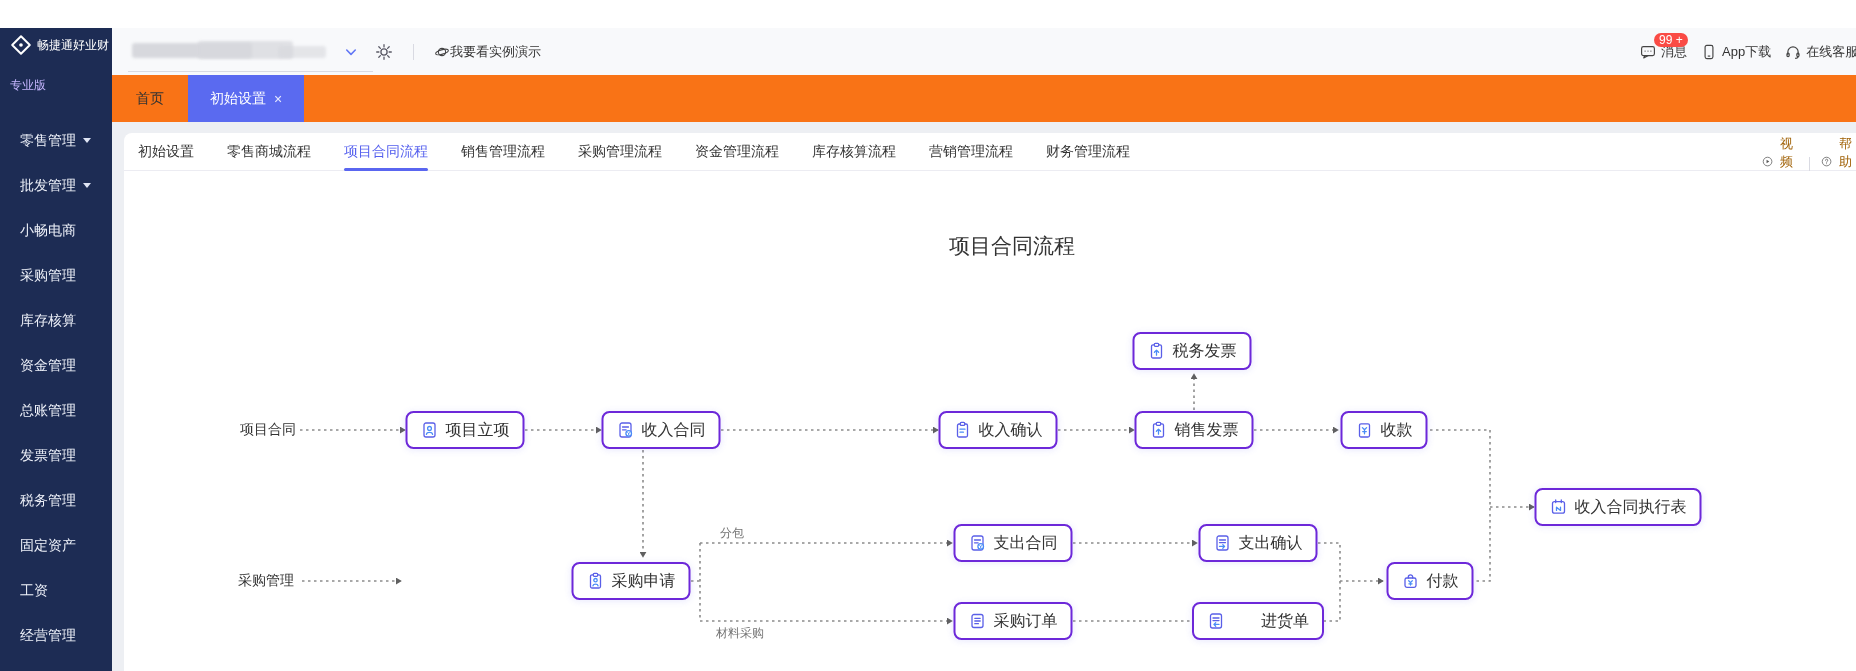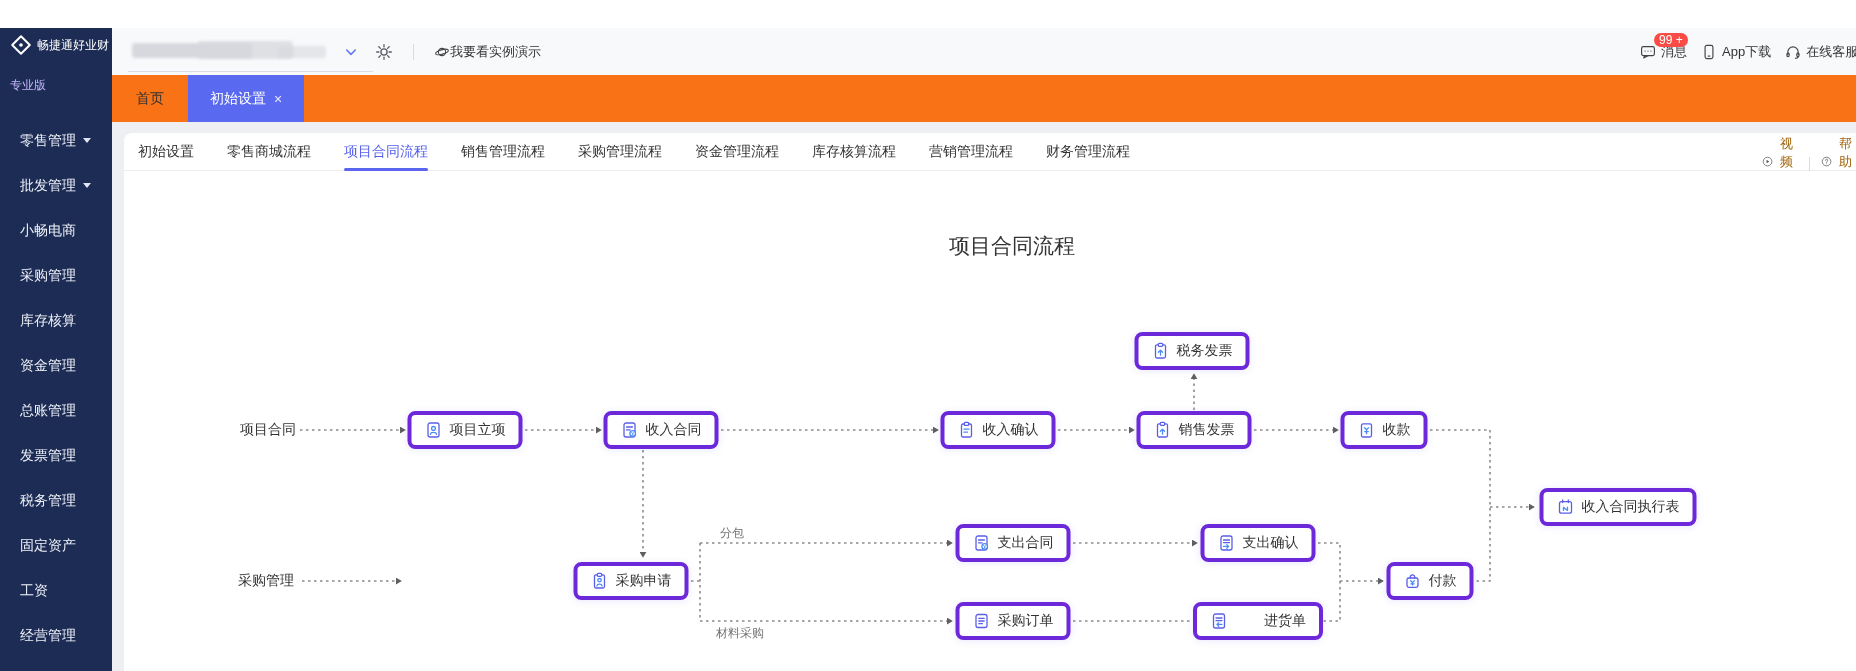--- a/index.html
+++ b/index.html
@@ -62,22 +62,22 @@
   .flow-actions .ic16 { color:#555; }
   .fa-div { width:1px; height:14px; background:#d9dae2; margin:0 4px; }
   .action-lbl { cursor:pointer; }
 
   
   .flow-title { position:absolute; left:1012px; top:246px; transform:translate(-50%,-50%); font-size:21px; color:#333; font-weight:500; white-space:nowrap; z-index:2; }
   svg.edge-layer { position:absolute; left:0; top:0; width:1856px; height:671px; z-index:1; pointer-events:none; }
   .flow-node {
     position:absolute; transform:translate(-50%,-50%); z-index:2;
     display:inline-flex; align-items:center; gap:7px; height:38px; padding:0 13px;
-    background:#fff; border:4px solid #6d28d9; border-radius:8px;
-    box-shadow:0 1px 7px rgba(93,95,239,.14); font-size:14px; color:#333;
+    background:#fff; border:2px solid #6d28d9; border-radius:8px;
+    box-shadow:0 1px 7px rgba(93,95,239,.14); font-size:16px; color:#333;
     white-space:nowrap; cursor:pointer;
   }
   .flow-node .nicon { width:18px; height:18px; color:#5a5fe8; flex:none; }
   .flow-rowlabel { position:absolute; transform:translate(-50%,-50%); font-size:14px; color:#333; font-weight:500; white-space:nowrap; z-index:2; }
   .flow-edgelabel { position:absolute; transform:translate(-50%,-50%); font-size:12px; color:#737373; white-space:nowrap; z-index:2; }
 </style>
 </head>
 <body>
 
 <div id="app">

